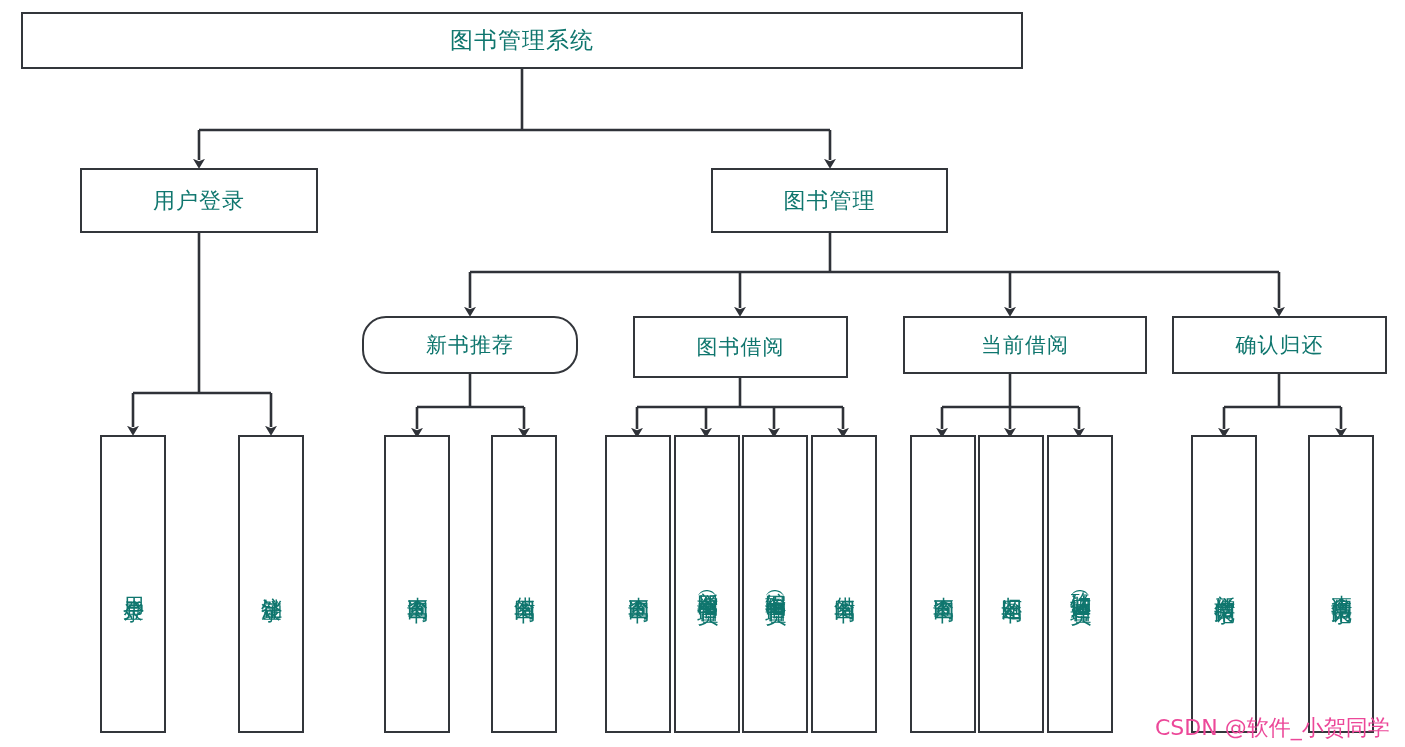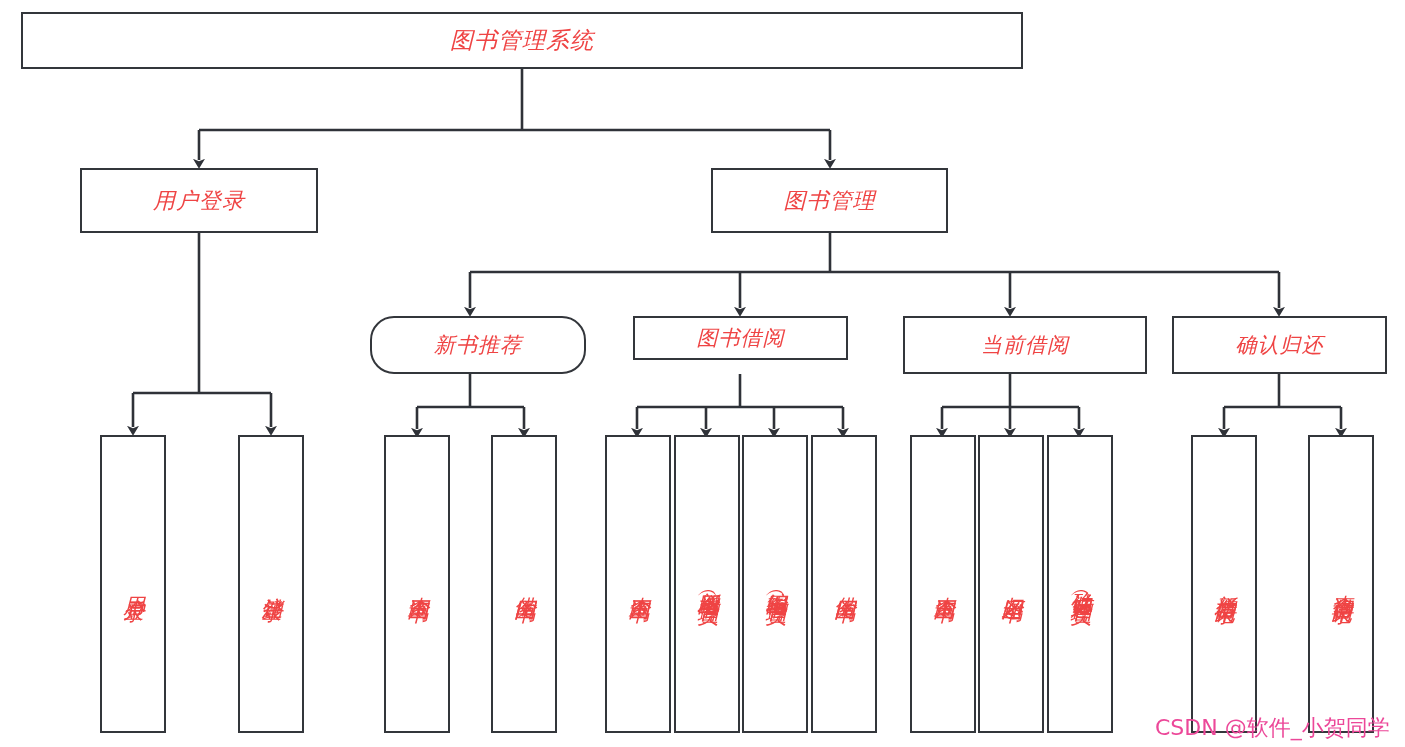--- a/index.html
+++ b/index.html
@@ -29,24 +29,23 @@
   .node {
     position: absolute;
     box-sizing: border-box;
     background: #ffffff;
     border: 2.5px solid #33363b;
     display: flex;
     align-items: center;
     justify-content: center;
   }
   .node-label {
-    color: #ef4444;
+    color: #0f766e;
     letter-spacing: 1px;
     white-space: nowrap;
-    font-style: italic;
   }
   .node.root .node-label { font-size: 23px; }
   .node.lvl2 .node-label { font-size: 22px; }
   .node.lvl3 .node-label { font-size: 21px; }
 
   .node.leaf {
     align-items: center;
     justify-content: center;
   }
   .node.leaf .node-label {
@@ -130,25 +129,25 @@
   </div>
 
   <div class="node lvl2" style="left:80px; top:168px; width:238px; height:65px;">
     <span class="node-label">用户登录</span>
   </div>
 
   <div class="node lvl2" style="left:711px; top:168px; width:237px; height:65px;text-align:right;">
     <span class="node-label">图书管理</span>
   </div>
 
-  <div class="node lvl3" style="left:370px; top:316px; width:216px; height:58px;border-radius:24px;">
+  <div class="node lvl3" style="left:362px; top:316px; width:216px; height:58px;border-radius:24px;">
     <span class="node-label">新书推荐</span>
   </div>
 
-  <div class="node lvl3" style="left:633px; top:316px; width:215px; height:44px;">
+  <div class="node lvl3" style="left:633px; top:316px; width:215px; height:62px;">
     <span class="node-label">图书借阅</span>
   </div>
 
   <div class="node lvl3" style="left:903px; top:316px; width:244px; height:58px;">
     <span class="node-label">当前借阅</span>
   </div>
 
   <div class="node lvl3" style="left:1172px; top:316px; width:215px; height:58px;">
     <span class="node-label">确认归还</span>
   </div>

